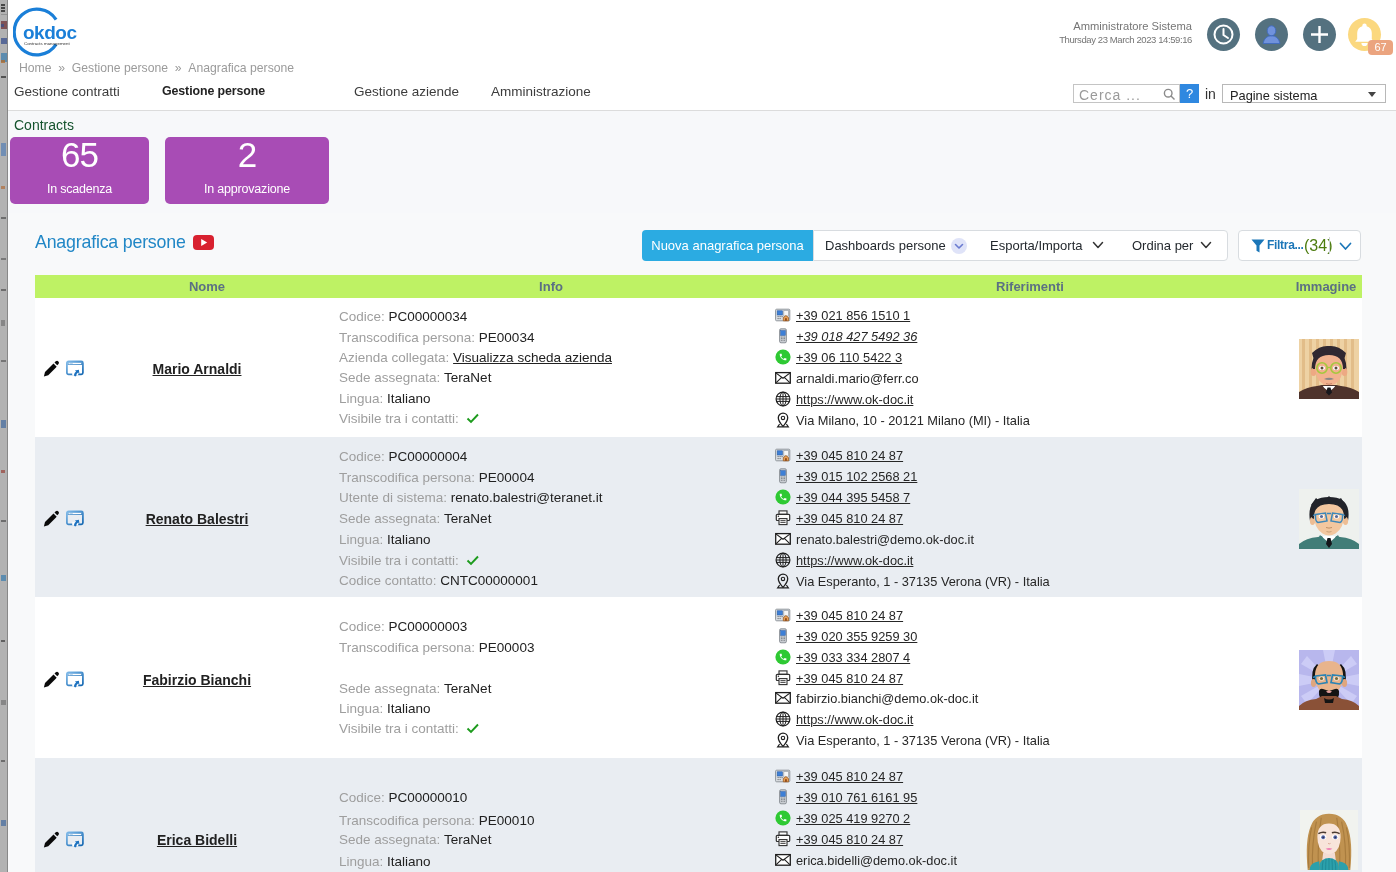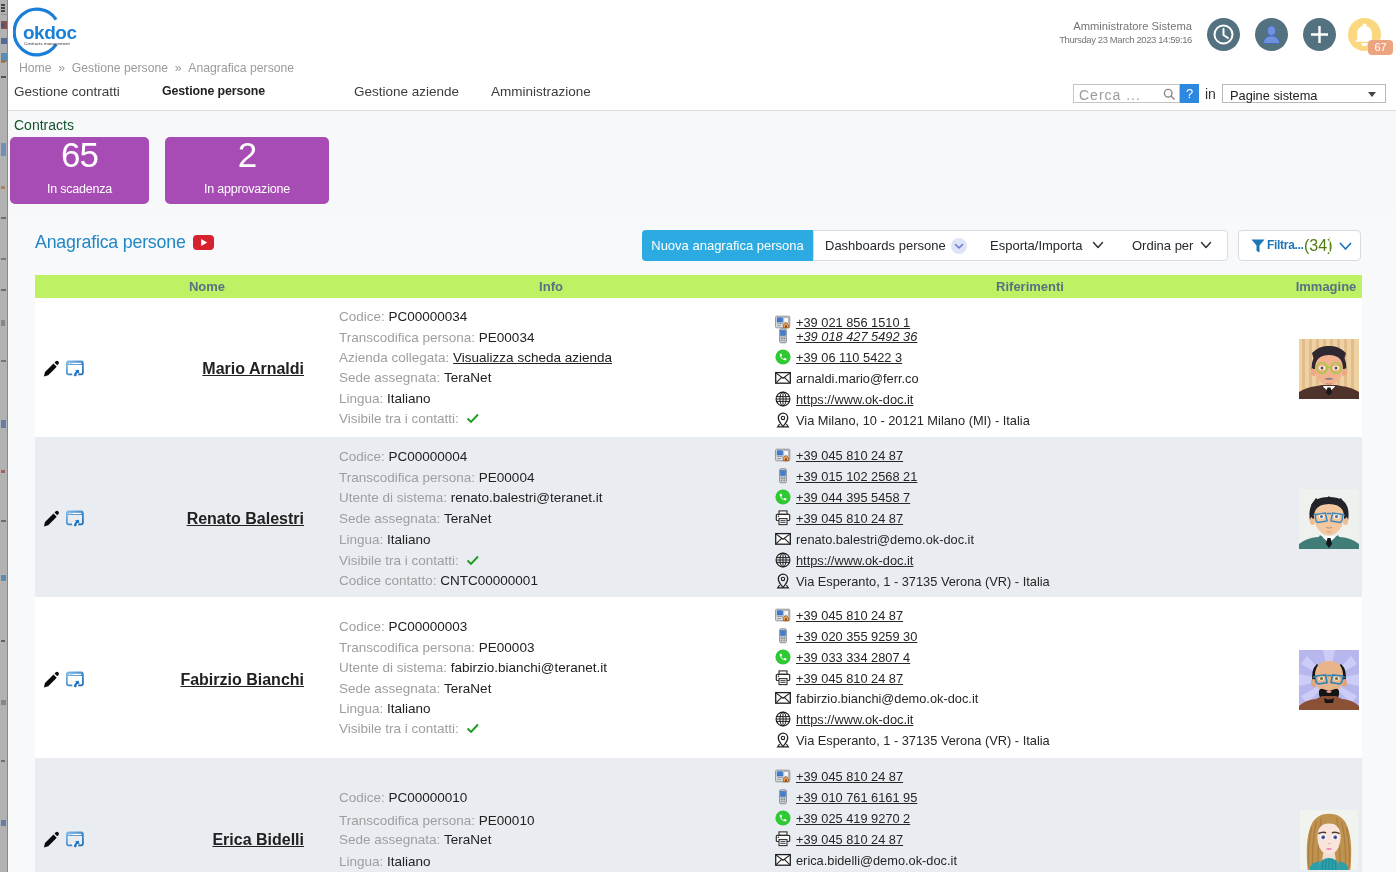--- a/index.html
+++ b/index.html
@@ -42,21 +42,21 @@
 .th{position:absolute;top:0;height:24px;line-height:24px;font-weight:bold;font-size:13px;color:#5b7083;text-align:center;}
 .row{position:absolute;left:35px;width:1327px;}
 .rwhite{background:#ffffff;}
 .rgray{background:#e9edf2;}
 .il{position:absolute;left:339px;height:20px;line-height:20px;font-size:13.5px;white-space:nowrap;}
 .lab{color:#9e9e9e;}
 .val{color:#212121;}
 .rl{position:absolute;left:775px;height:20px;line-height:20px;font-size:12.8px;color:#262626;white-space:nowrap;}
 .rl svg{vertical-align:-3px;margin-right:5px;}
 .ul{text-decoration:underline;}
-.name{position:absolute;left:90px;width:214px;text-align:right;font-weight:bold;font-size:16px;color:#212121;text-decoration:underline;height:20px;line-height:20px;}
+.name{position:absolute;left:90px;width:214px;text-align:center;font-weight:bold;font-size:14px;color:#212121;text-decoration:underline;height:20px;line-height:20px;}
 .pico{position:absolute;left:42px;width:18px;height:18px;}
 .wico{position:absolute;left:66px;width:18px;height:18px;}
 .ava{position:absolute;left:1299px;width:60px;height:60px;}
 </style>
 </head>
 <body>
 <div id="page">
 <div id="band"></div>
 <div id="contracts">Contracts</div>
 <div class="pbox" style="left:10px;width:139px;">
@@ -396,21 +396,21 @@
     </svg>
 <div class="name" style="top:359px;">Mario Arnaldi</div>
 <div class="il" style="top:307px;"><span class="lab">Codice:</span>&nbsp;<span class="val">PC00000034</span></div>
 <div class="il" style="top:328px;"><span class="lab">Transcodifica persona:</span>&nbsp;<span class="val">PE00034</span></div>
 <div class="il" style="top:348px;"><span class="lab">Azienda collegata:</span>&nbsp;<span class="val"><span class="ul">Visualizza scheda azienda</span></span></div>
 <div class="il" style="top:368px;"><span class="lab">Sede assegnata:</span>&nbsp;<span class="val">TeraNet</span></div>
 <div class="il" style="top:389px;"><span class="lab">Lingua:</span>&nbsp;<span class="val">Italiano</span></div>
 <div class="il" style="top:409px;"><span class="lab">Visibile tra i contatti:</span>&nbsp;&nbsp;<svg width="13" height="12" viewBox="0 0 13 12" style="vertical-align:-1px;">
         <use href="#i-chk"></use>
       </svg></div>
-<div class="rl" style="top:313px;"><svg width="16" height="16" viewBox="0 0 16 16">
+<div class="rl" style="top:306px;"><svg width="16" height="16" viewBox="0 0 16 16">
         <use href="#i-fax"></use>
       </svg><span class="ul">+39 021 856 1510 1</span></div>
 <div class="rl" style="top:327px;font-style:italic;"><svg width="16" height="16" viewBox="0 0 16 16">
         <use href="#i-mob"></use>
       </svg><span class="ul">+39 018 427 5492 36</span></div>
 <div class="rl" style="top:348px;"><svg width="16" height="16" viewBox="0 0 16 16">
         <use href="#i-tel"></use>
       </svg><span class="ul">+39 06 110 5422 3</span></div>
 <div class="rl" style="top:369px;"><svg width="16" height="16" viewBox="0 0 16 16">
         <use href="#i-env"></use>
@@ -466,21 +466,20 @@
     </svg>
 <svg class="pico" style="top:671px;" width="17" height="17" viewBox="0 0 17 17">
       <use href="#i-pen"></use>
     </svg>
     <svg class="wico" style="top:671px;" width="18" height="18" viewBox="0 0 18 18">
       <use href="#i-win"></use>
     </svg>
 <div class="name" style="top:670px;">Fabirzio Bianchi</div>
 <div class="il" style="top:617px;"><span class="lab">Codice:</span>&nbsp;<span class="val">PC00000003</span></div>
 <div class="il" style="top:638px;"><span class="lab">Transcodifica persona:</span>&nbsp;<span class="val">PE00003</span></div>
-<div class="il" style="top:658px;"><span class="lab">Utente di sistema:</span>&nbsp;<span class="val">fabirzio.bianchi@teranet.it</span></div>
 <div class="il" style="top:679px;"><span class="lab">Sede assegnata:</span>&nbsp;<span class="val">TeraNet</span></div>
 <div class="il" style="top:699px;"><span class="lab">Lingua:</span>&nbsp;<span class="val">Italiano</span></div>
 <div class="il" style="top:719px;"><span class="lab">Visibile tra i contatti:</span>&nbsp;&nbsp;<svg width="13" height="12" viewBox="0 0 13 12" style="vertical-align:-1px;">
         <use href="#i-chk"></use>
       </svg></div>
 <div class="rl" style="top:606px;"><svg width="16" height="16" viewBox="0 0 16 16">
         <use href="#i-fax"></use>
       </svg><span class="ul">+39 045 810 24 87</span></div>
 <div class="rl" style="top:627px;"><svg width="16" height="16" viewBox="0 0 16 16">
         <use href="#i-mob"></use>

